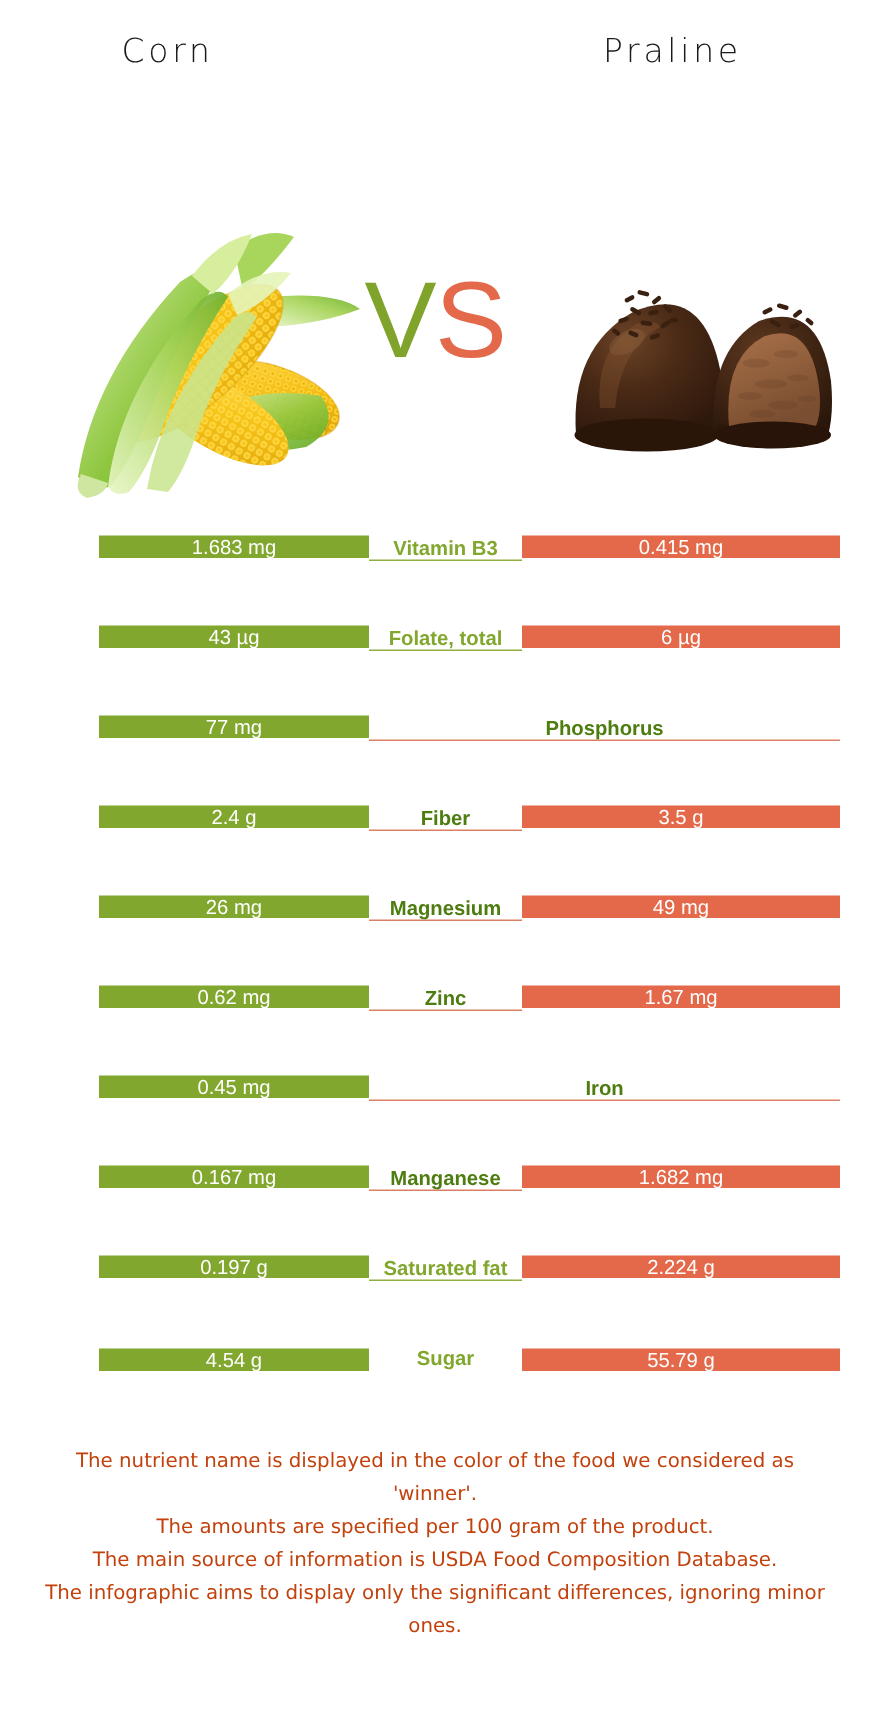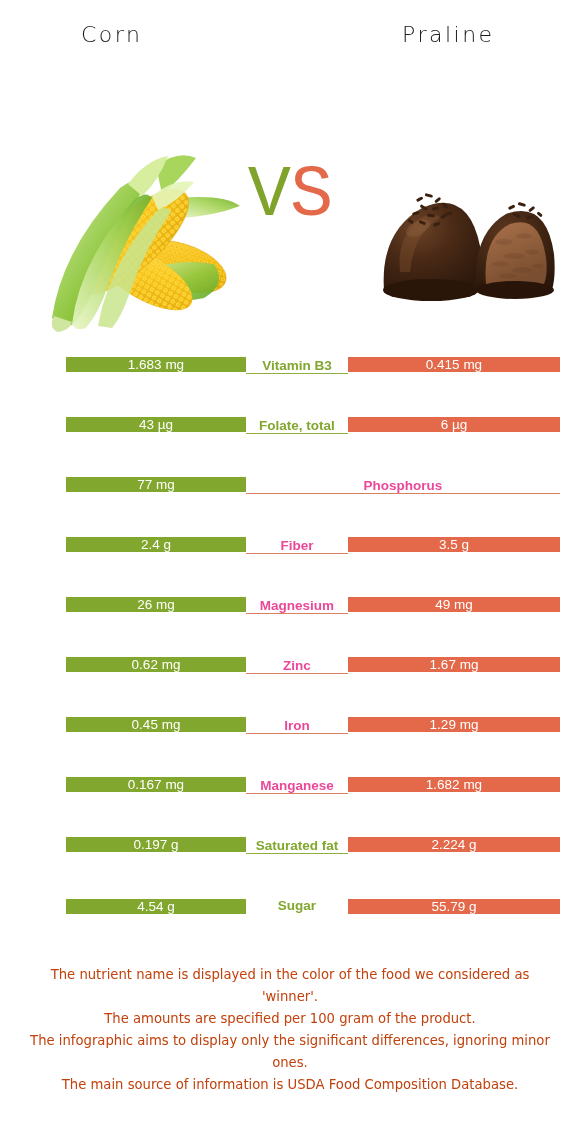--- a/index.html
+++ b/index.html
@@ -33,25 +33,25 @@
 
   
   .hero {
     position: relative;
     height: 225px;
   }
 
   .vs-wrap {
     position: absolute;
     left: 0; right: 0;
-    top: 100px;
+    top: 118px;
     text-align: center;
     font-size: 72px;
     font-weight: 400;
-    font-family: Liberation Mono, monospace;
+    font-family: Liberation Sans, sans-serif;
     line-height: 1;
     letter-spacing: -1px;
     z-index: 3;
   }
   .vs-v { color: #7FA32B; }
   .vs-s { color: #E3694A; }
 
   
   .corn-art {
     position: absolute;
@@ -109,21 +109,21 @@
     background: #ffffff;
     font-weight: bold;
     font-size: 13.5px;
     border-bottom: 1px solid transparent;
   }
   .row:last-child .cell-left,
   .row:last-child .cell-right {
     border-bottom: none;
   }
   .win-corn    { color: #82A72E; }
-  .win-praline { color: #ec4899; }
+  .win-praline { color: #4d7c0f; }
   .mid-line-corn    { border-bottom-color: #8FAE3F; }
   .mid-line-praline { border-bottom-color: #D98063; }
   .row:last-child .cell-mid { border-bottom-color: transparent; }
 
   
   .footer {
     position: absolute;
     left: 0; right: 0;
     top: 964px;
     text-align: center;
@@ -318,21 +318,20 @@
       <div class="cell cell-right">49 mg</div>
     </div>
     <div class="row">
       <div class="cell cell-left">0.62 mg</div>
       <div class="cell cell-mid win-praline mid-line-praline">Zinc</div>
       <div class="cell cell-right">1.67 mg</div>
     </div>
     <div class="row">
       <div class="cell cell-left">0.45 mg</div>
       <div class="cell cell-mid win-praline mid-line-praline">Iron</div>
-      <div class="cell cell-right">1.29 mg</div>
     </div>
     <div class="row">
       <div class="cell cell-left">0.167 mg</div>
       <div class="cell cell-mid win-praline mid-line-praline">Manganese</div>
       <div class="cell cell-right">1.682 mg</div>
     </div>
     <div class="row">
       <div class="cell cell-left">0.197 g</div>
       <div class="cell cell-mid win-corn mid-line-corn">Saturated fat</div>
       <div class="cell cell-right">2.224 g</div>
@@ -340,15 +339,15 @@
     <div class="row">
       <div class="cell cell-left">4.54 g</div>
       <div class="cell cell-mid win-corn mid-line-corn">Sugar</div>
       <div class="cell cell-right">55.79 g</div>
     </div>
   </div>
 
 <div class="footer">
   <p>The nutrient name is displayed in the color of the food we considered as 'winner'.</p>
   <p>The amounts are specified per 100 gram of the product.</p>
+  <p>The main source of information is USDA Food Composition Database.</p>
   <p>The infographic aims to display only the significant differences, ignoring minor ones.</p>
-  <p>The main source of information is USDA Food Composition Database.</p>
 </div>
 
 </body></html>

